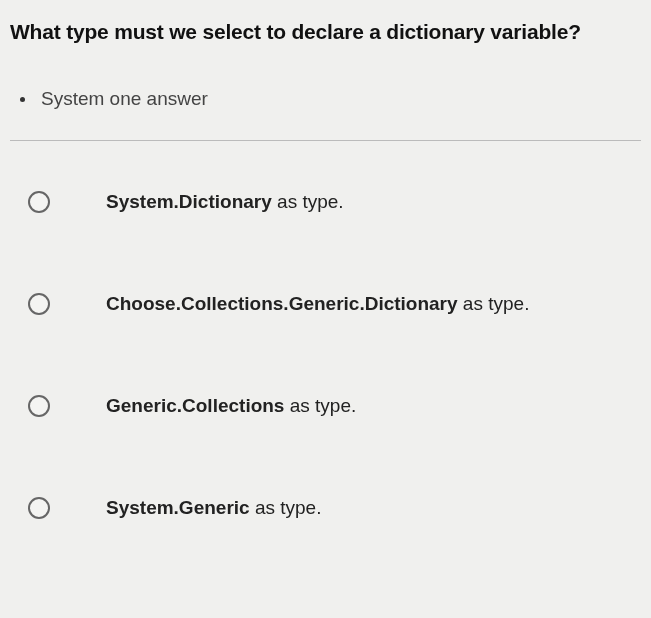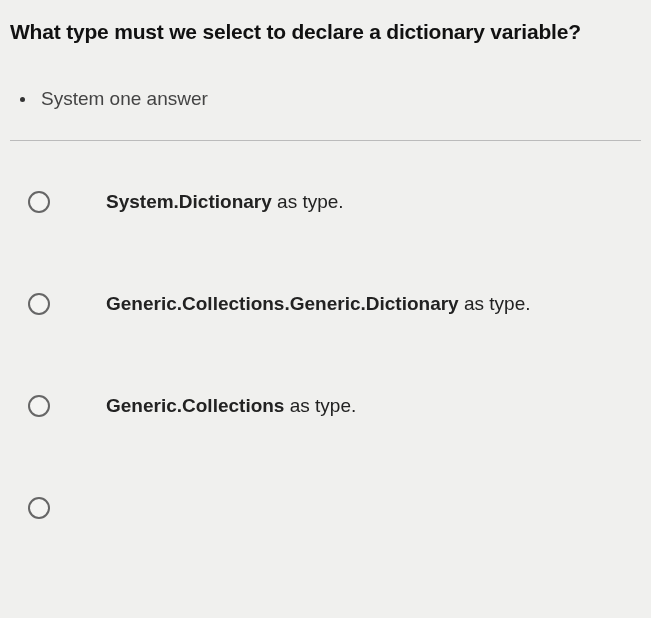--- a/index.html
+++ b/index.html
@@ -92,28 +92,31 @@
   <label class="option-row">
     <span class="radio"></span>
     <span class="option-text">
       <span class="bold">System.Dictionary</span><span> as type.</span>
     </span>
   </label>
 
   <label class="option-row">
     <span class="radio"></span>
     <span class="option-text">
-      <span class="bold">Generic.Collections.Generic.Dictionary</span><span> as type.</span>
+      <span class="bold">Choose.Collections.Generic.Dictionary</span><span> as type.</span>
     </span>
   </label>
 
   <label class="option-row">
     <span class="radio"></span>
     <span class="option-text">
       <span class="bold">Generic.Collections</span><span> as type.</span>
     </span>
   </label>
 
   <label class="option-row">
     <span class="radio"></span>
+    <span class="option-text">
+      <span class="bold">System.Generic</span><span> as type.</span>
+    </span>
   </label>
 
 </div>
 
 </body></html>

